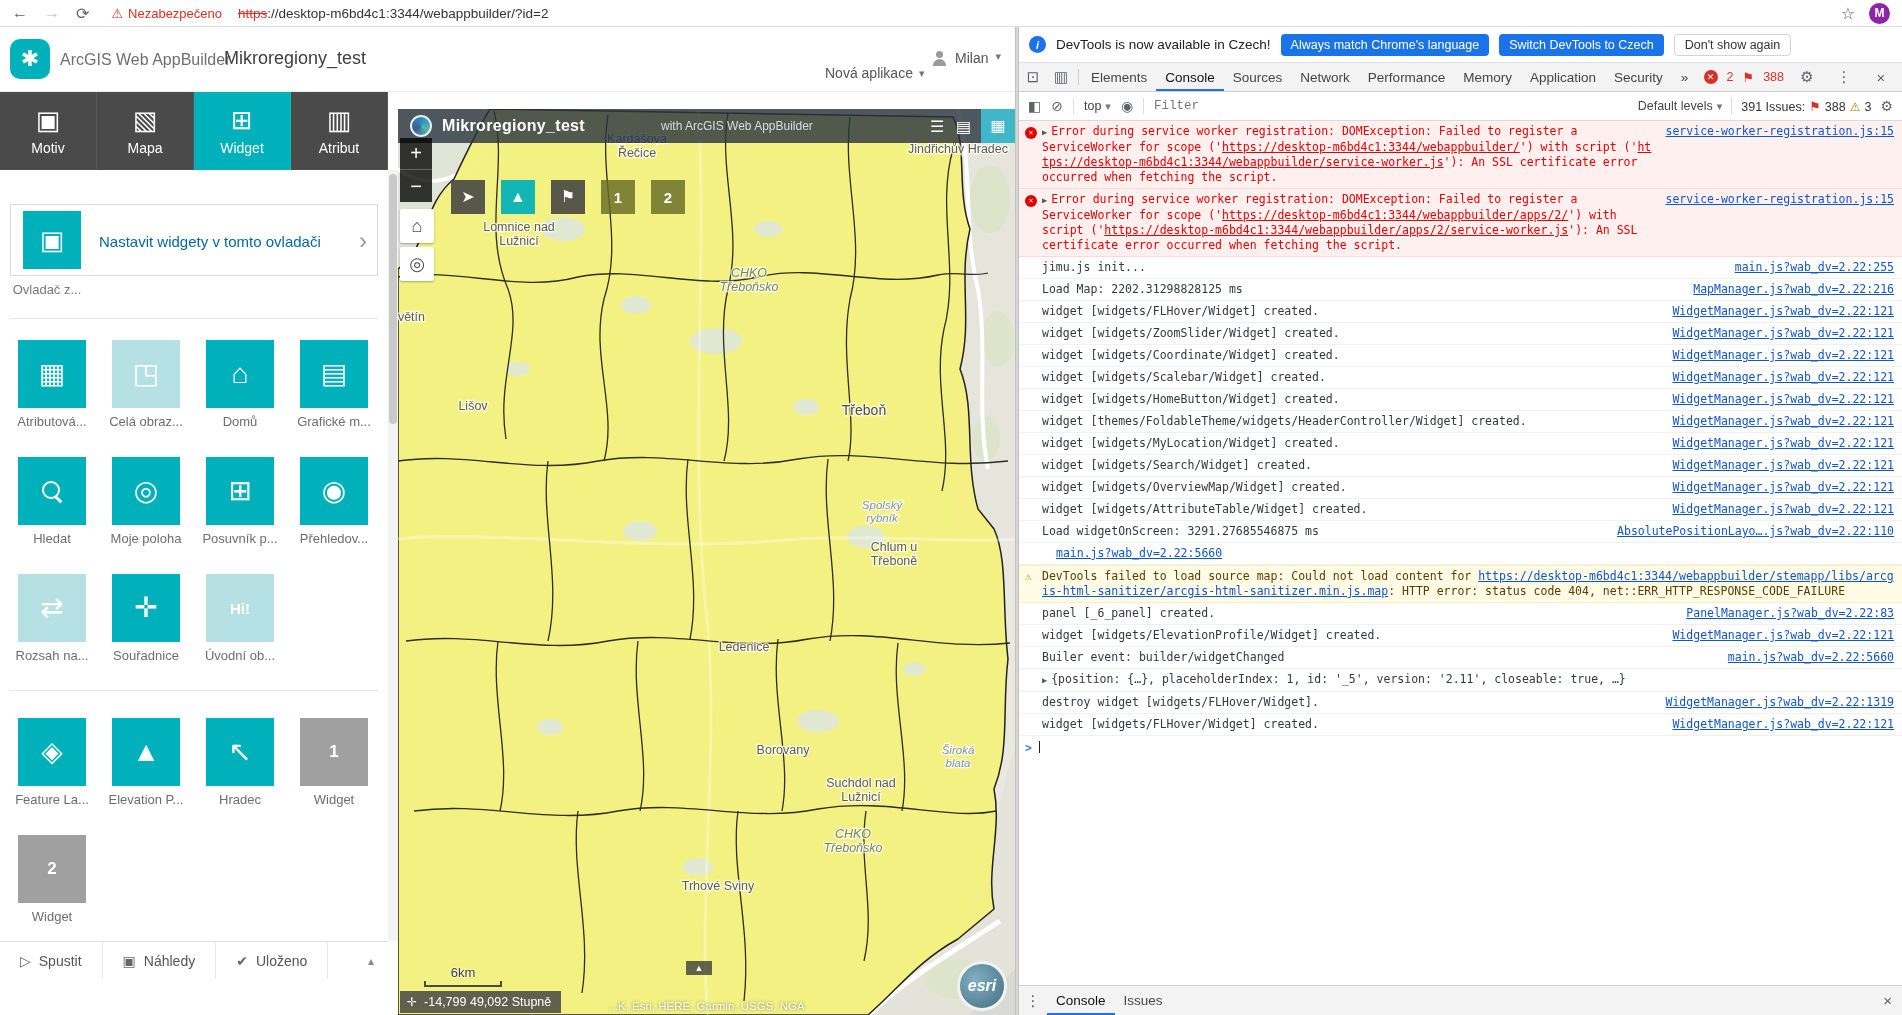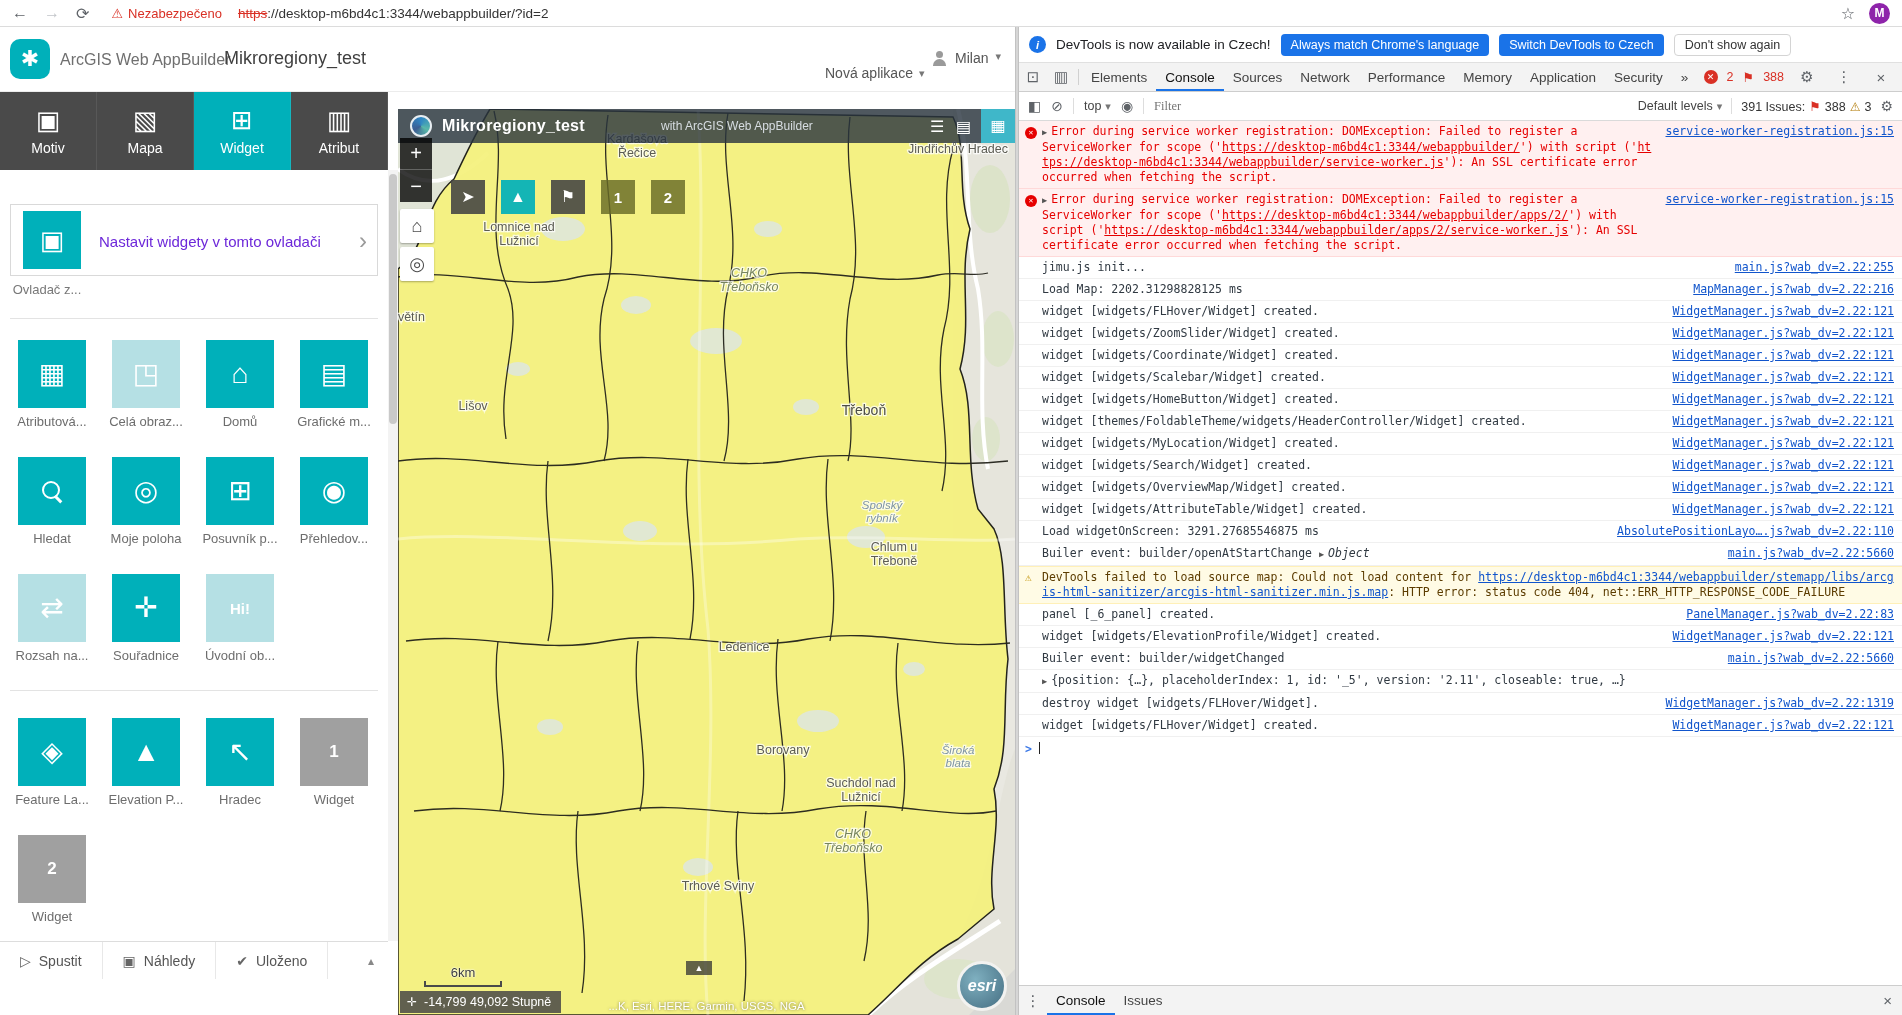--- a/index.html
+++ b/index.html
@@ -35,21 +35,21 @@
 #btabs{position:absolute;left:0;top:92px;width:388px;height:78px;display:flex}
 .btab{flex:1;background:#4a4a4a;color:#fff;display:flex;flex-direction:column;align-items:center;justify-content:center;gap:7px;border-right:1px solid rgba(255,255,255,.08);cursor:pointer}
 .btab.active{background:#00b0ba}
 .btab .ico{font-size:26px}
 .btab-lbl{font-size:14px}
 
 
 #panel{position:absolute;left:0;top:170px;width:388px;height:771px;background:#fff}
 .ctrl-card{position:absolute;left:10px;top:34px;width:368px;height:72px;border:1px solid #d9d9d9;cursor:pointer}
 .ctrl-tile{position:absolute;left:12px;top:6px;width:58px;height:58px;background:#00b0ba;color:#fff;font-size:26px;display:flex;align-items:center;justify-content:center}
-.ctrl-text{position:absolute;left:88px;top:0;height:72px;display:flex;align-items:center;font-size:15px;color:#6d28d9;width:240px}
+.ctrl-text{position:absolute;left:88px;top:0;height:72px;display:flex;align-items:center;font-size:15px;color:#0369a1;width:240px}
 .ctrl-chev{position:absolute;right:10px;top:22px;font-size:24px;color:#9a9a9a}
 .ctrl-caption{position:absolute;left:12px;top:112px;width:70px;text-align:center;font-size:13px;color:#787878}
 .pdiv{position:absolute;left:10px;width:368px;border-top:1px solid #e3e3e3}
 #pdiv1{top:148px}
 #pdiv2{top:520px}
 .wgrid{position:absolute;left:10px;display:grid;grid-template-columns:repeat(4,84px);column-gap:10px;row-gap:28px}
 #wg1{top:170px}
 #wg2{top:548px}
 .wcell{width:84px;display:flex;flex-direction:column;align-items:center;cursor:pointer}
 .tile{width:68px;height:68px;background:#00b0ba;color:#fff;display:flex;align-items:center;justify-content:center}
@@ -124,21 +124,21 @@
 .dt-tab{height:100%;display:flex;align-items:center;padding:0 9px;cursor:pointer;white-space:nowrap}
 .dt-tab.active{box-shadow:inset 0 -2px 0 #1a73e8;color:#111}
 .dt-right{margin-left:auto;display:flex;align-items:center;gap:9px;padding-right:7px}
 .errball{width:14px;height:14px;border-radius:50%;background:#d93025;color:#fff;font-size:9px;display:flex;align-items:center;justify-content:center}
 .badge-num{color:#d93025;font-size:12.5px}
 .flag{color:#d93025;font-size:13px}
 .dt-toolbar{height:29px;border-bottom:1px solid #dadada;display:flex;align-items:center;gap:10px;padding:0 9px;font-size:12.5px;color:#5f6368}
 .tb-ico{font-size:14px;color:#5f6368;cursor:pointer}
 .tb-sep{width:1px;height:16px;background:#ddd}
 .tb-drop{display:flex;align-items:center;gap:4px;cursor:pointer;color:#444}
-#filter{border:none;outline:none;color:#333;font-size:12.5px;width:160px;font-family:Liberation Serif, serif}
+#filter{border:none;outline:none;color:#333;font-size:12.5px;width:160px;font-family:Liberation Mono, monospace}
 .tb-right{margin-left:auto;display:flex;align-items:center;gap:9px}
 .issues{display:flex;align-items:flex-end;gap:4px;color:#333}
 .warnflag{color:#b07800;font-size:12px}
 #console{position:absolute;left:0;right:0;top:94px;bottom:30px;overflow:hidden;font-family:"DejaVu Sans Mono","Liberation Mono",monospace;font-size:11.5px;line-height:15px;color:#303942}
 .c-row{display:flex;align-items:flex-start;padding:3px 8px 3px 6px;border-bottom:1px solid #f0f0f0}
 .c-ico{flex:none;width:17px}
 .c-msg{flex:1;min-width:0;word-break:break-word;white-space:pre-wrap}
 .c-src{flex:none;margin-left:14px;color:#1155cc;text-decoration:underline;cursor:pointer}
 .c-row.error{background:#fff0f0;border-top:1px solid #ffd9d9;border-bottom:1px solid #ffd9d9;color:#e60000;margin-top:-1px}
 .c-row.error .ilink{color:#e60000}
@@ -609,21 +609,20 @@
           <span class="c-msg">widget [widgets/AttributeTable/Widget] created.</span>
           <span class="c-src">WidgetManager.js?wab_dv=2.22:121</span>
         </div>
         <div class="c-row log">
           <span class="c-ico"></span>
           <span class="c-msg">Load widgetOnScreen: 3291.27685546875 ms</span>
           <span class="c-src">AbsolutePositionLayo….js?wab_dv=2.22:110</span>
         </div>
         <div class="c-row log">
           <span class="c-ico"></span>
-          <span class="c-msg">Builer event: builder/openAtStartChange <span class="xp">▶</span><span class="objtok">Object</span></span>
           <span class="c-src">main.js?wab_dv=2.22:5660</span>
         </div>
         <div class="c-row warn">
           <span class="c-ico warn-i">⚠</span>
           <span class="c-msg">DevTools failed to load source map: Could not load content for <span class="ilink">https://desktop-m6bd4c1:3344/webappbuilder/stemapp/libs/arcgis-html-sanitizer/arcgis-html-sanitizer.min.js.map</span>: HTTP error: status code 404, net::ERR_HTTP_RESPONSE_CODE_FAILURE</span>
         </div>
         <div class="c-row log">
           <span class="c-ico"></span>
           <span class="c-msg">panel [_6_panel] created.</span>
           <span class="c-src">PanelManager.js?wab_dv=2.22:83</span>

